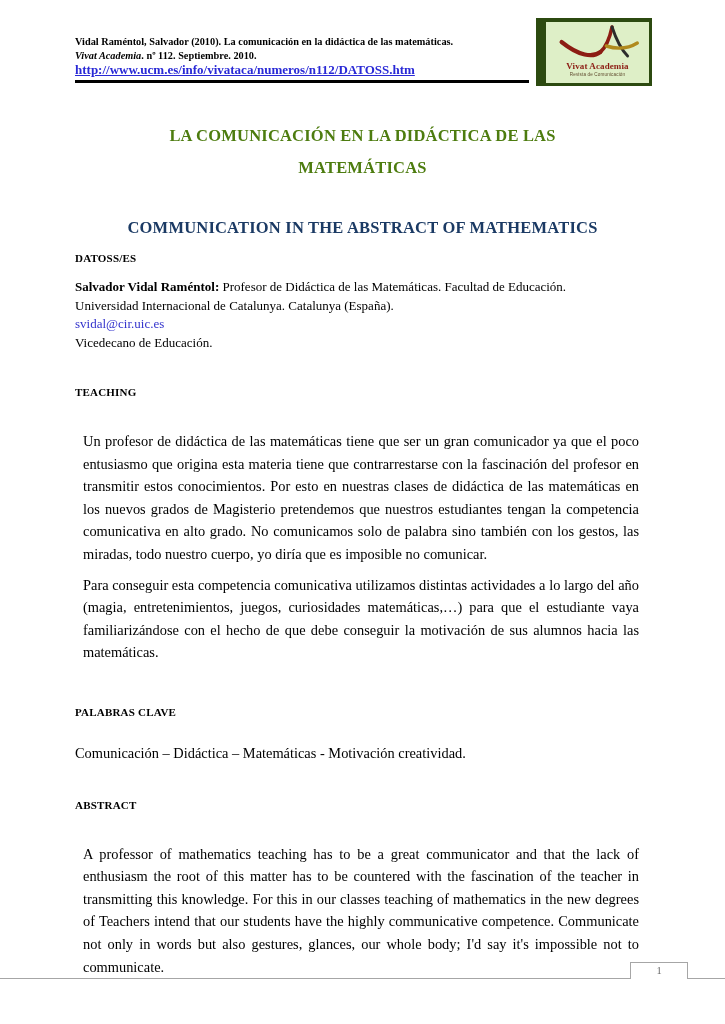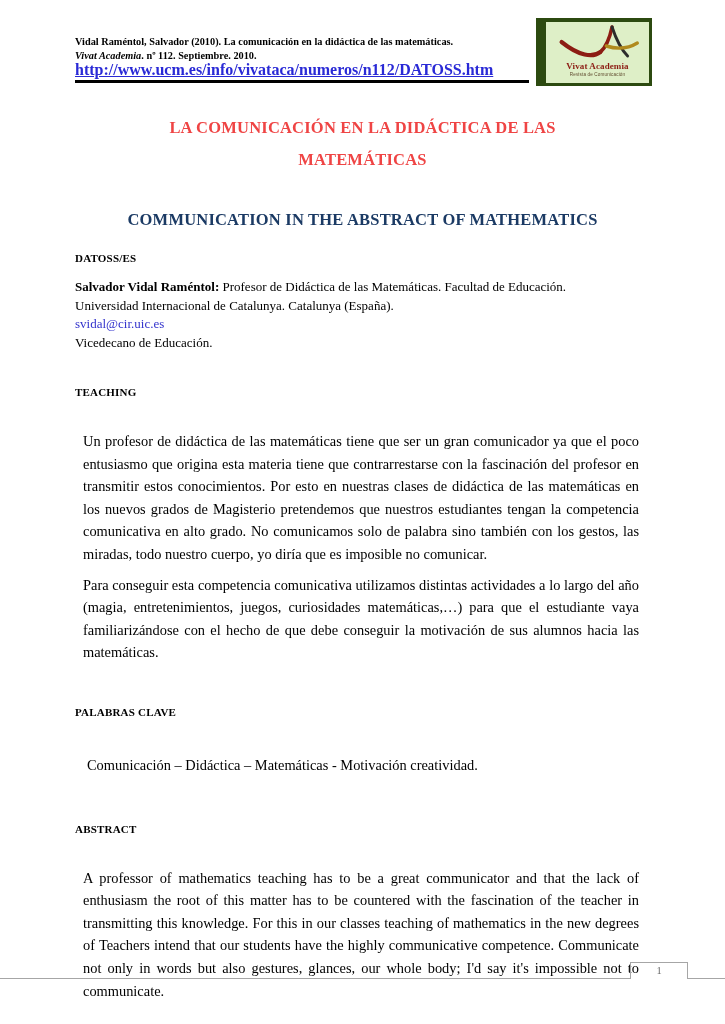--- a/index.html
+++ b/index.html
@@ -48,21 +48,21 @@
   }
   .header-cite .line2 .ital {
     font-style: italic;
     font-weight: bold;
   }
   .header-url {
     display: inline-block;
     color: #2929d6;
     font-weight: bold;
     text-decoration: underline;
-    font-size: 16px;
+    font-size: 13px;
   }
   .header-rule {
     position: absolute;
     left: 75px;
     top: 80px;
     width: 454px;
     height: 3px;
     background: #000000;
   }
 
@@ -118,25 +118,26 @@
 
   
   .titles {
     position: absolute;
     left: 75px;
     top: 112px;
     width: 575px;
     text-align: center;
   }
   .title-es {
-    color: #ef4444;
+    color: #4d7c0f;
     font-weight: bold;
     font-size: 16.5px;
     line-height: 32px;
     letter-spacing: 0.2px;
+    margin-top: 8px;
   }
   .title-en {
     color: #1b3a64;
     font-weight: bold;
     font-size: 16.5px;
     line-height: 32px;
     letter-spacing: 0.2px;
     margin-top: 28px;
   }
 
@@ -171,21 +172,21 @@
   .para {
     font-size: 14.4px;
     line-height: 22.6px;
     text-align: justify;
     margin: 8px;
     hyphens: none;
   }
   .keywords {
     font-size: 14.4px;
     line-height: 22.6px;
-    margin: 12px;
+    margin: 0;
   }
 
   
   .footer {
     position: absolute;
     left: 0;
     bottom: 0;
     width: 725px;
     height: 62px;
   }

